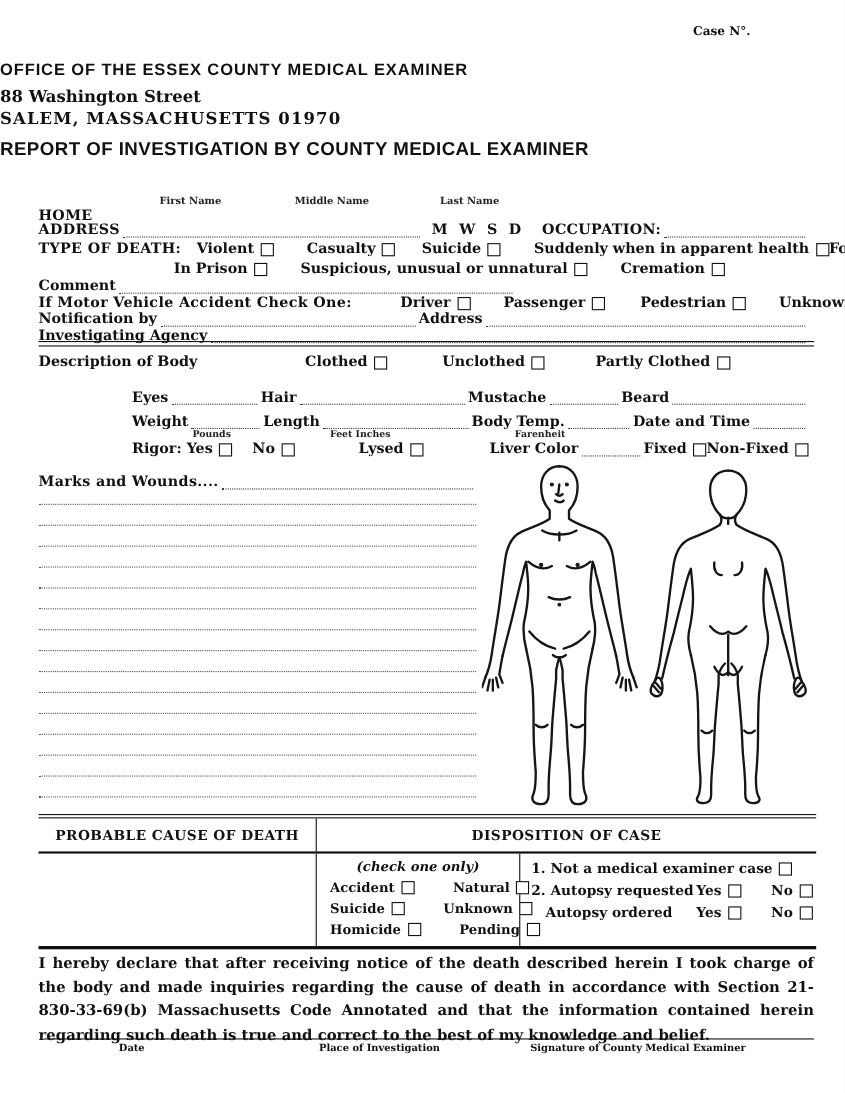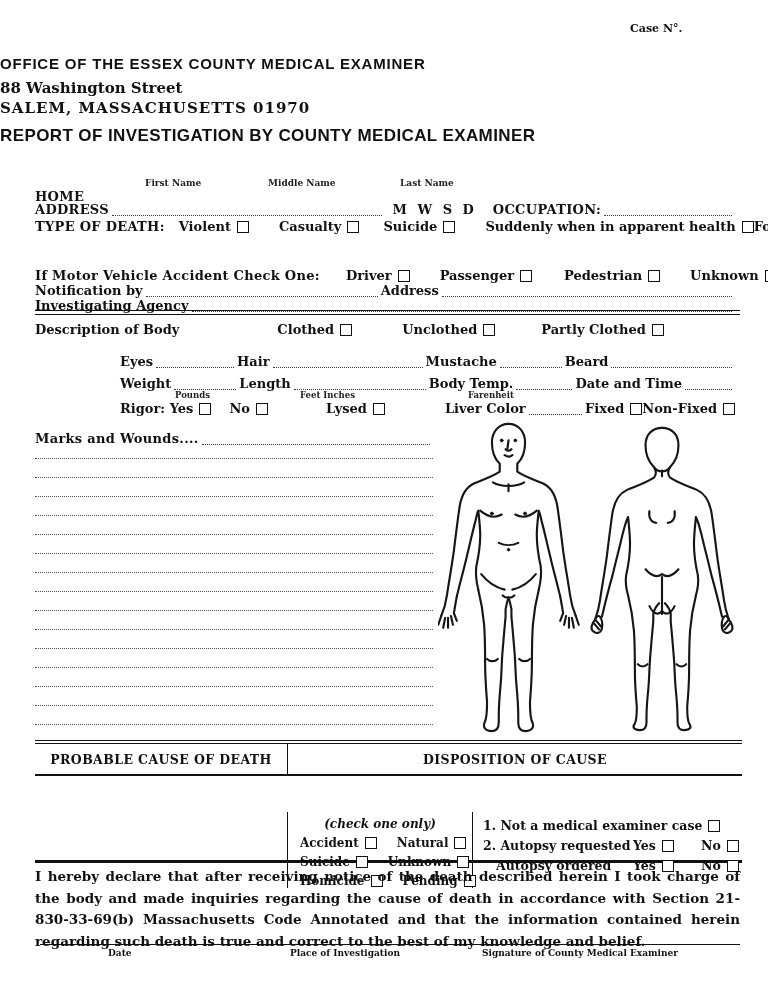--- a/index.html
+++ b/index.html
@@ -24,33 +24,33 @@
   .dbl{position:absolute;left:35px;right:28px;height:3px;border-top:1.6px solid #111;
        border-bottom:1.6px solid #111;}
   .mline{position:absolute;left:35px;width:398px;border-bottom:1.6px dotted #555;height:0;}
   .fig{position:absolute;}
   .fig svg{display:block;}
   .fig path,.fig circle{fill:none;stroke:#161616;stroke-width:2.2;
        stroke-linecap:round;stroke-linejoin:round;}
   .fig circle.fill{fill:#161616;stroke-width:1;}
   .tbl{position:absolute;left:35px;right:26px;top:740px;height:116px;
        border-top:4px double #111;border-bottom:3px solid #111;
-       display:flex;flex-direction:column;gap:36px;}
+       display:flex;flex-direction:column;}
   .thead{display:flex;height:30px;border-bottom:2px solid #111;flex:none;}
   .tbody{display:flex;flex:1;}
   .c1{width:252px;border-right:1.6px solid #111;flex:none;}
   .c2{width:160px;border-right:1.6px solid #111;flex:none;}
   .c3{flex:1;}
   .thead .c1,.thead .c2,.thead .c3{display:flex;align-items:center;justify-content:center;
        font:700 12.5px "DejaVu Serif",serif;letter-spacing:.4px;}
   .mcol{padding:5px 12px 0;font:600 12px "DejaVu Serif",serif;}
   .t-note{text-align:center;font-style:italic;font-weight:700;margin-bottom:5px;}
   .t-opt-row{display:flex;margin-top:5px;}
   .t-opt{flex:1;display:flex;align-items:center;justify-content:space-between;}
-  .t-opt:first-child{margin-right:20px;}
+  .t-opt:first-child{margin-right:35px;}
   .dcol{padding:6px 8px 0 10px;font:600 12.5px "DejaVu Serif",serif;}
   .d-row{display:flex;align-items:center;margin-bottom:5px;white-space:nowrap;}
   .d-lbl{width:150px;flex:none;}
   .d-lbl.ind{padding-left:13px;width:137px;}
   .d-yn{width:68px;display:flex;align-items:center;flex:none;}
   .decl{position:absolute;left:35px;right:28px;top:866px;
         font:600 13.5px/21.5px "DejaVu Serif",serif;text-align:justify;}
   .sigline{position:absolute;left:40px;right:28px;top:944px;border-top:1.8px solid #111;}
   .siglbl{position:absolute;top:948px;font:600 9px "DejaVu Serif",serif;}
 </style>
@@ -97,25 +97,43 @@
     </span>
     <span class="opt" style="margin-left:30px">
       <span>Suddenly when in apparent health</span>
       <span class="cb"></span>
     </span>
     <span class="opt" style="margin-left:auto">
       <span>Found Dead</span>
 
     </span>
   </div>
-
+  <div class="row" style="top:238px">
+    <span class="opt" style="margin-left:123px">
+      <span>In Prison</span>
+      <span class="cb"></span>
+    </span>
+    <span class="opt" style="margin-left:30px">
+      <span>Suspicious, unusual or unnatural</span>
+      <span class="cb"></span>
+    </span>
+    <span class="opt" style="margin-left:30px">
+      <span>Cremation</span>
+      <span class="cb"></span>
+    </span>
+  </div>
+
+  <div class="row" style="top:254px">
+    <span>Comment</span>
+    <span class="dots" style="width:358px"></span>
+  </div>
 
   <div class="row" style="top:269px">
     <span class="lbl">If Motor Vehicle Accident Check One:</span>
-    <span class="opt" style="margin-left:26px">
+    <span class="opt" style="margin-left:44px">
       <span>Driver</span>
       <span class="cb"></span>
     </span>
     <span class="opt" style="margin-left:30px">
       <span>Passenger</span>
       <span class="cb"></span>
     </span>
     <span class="opt" style="margin-left:32px">
       <span>Pedestrian</span>
       <span class="cb"></span>
@@ -263,21 +281,21 @@
       <path d="M62,90 C61,97 64,102 69,102 M88,90 C89,97 86,102 81,102"></path>
       <path d="M58,150 C64,157 70,159 75,155 C80,159 86,157 92,150"></path>
       <path d="M75,158 L75,196 M62,188 C66,196 71,198 75,193 M88,188 C84,196 79,198 75,193"></path>
       <path d="M50,248 C53,251 57,251 60,248 M90,248 C93,251 97,251 100,248"></path>
     </svg>
   </div>
 
   <div class="tbl">
     <div class="thead">
       <div class="c1">PROBABLE CAUSE OF DEATH</div>
-      <div class="c3">DISPOSITION OF CAUSE</div>
+      <div class="c3">DISPOSITION OF CASE</div>
     </div>
     <div class="tbody">
       <div class="c1"></div>
       <div class="c2 mcol">
         <div class="t-note">(check one only)</div>
         <div class="t-opt-row">
           <span class="t-opt">
               <span>Accident</span>
               <span class="cb"></span>
             </span>

